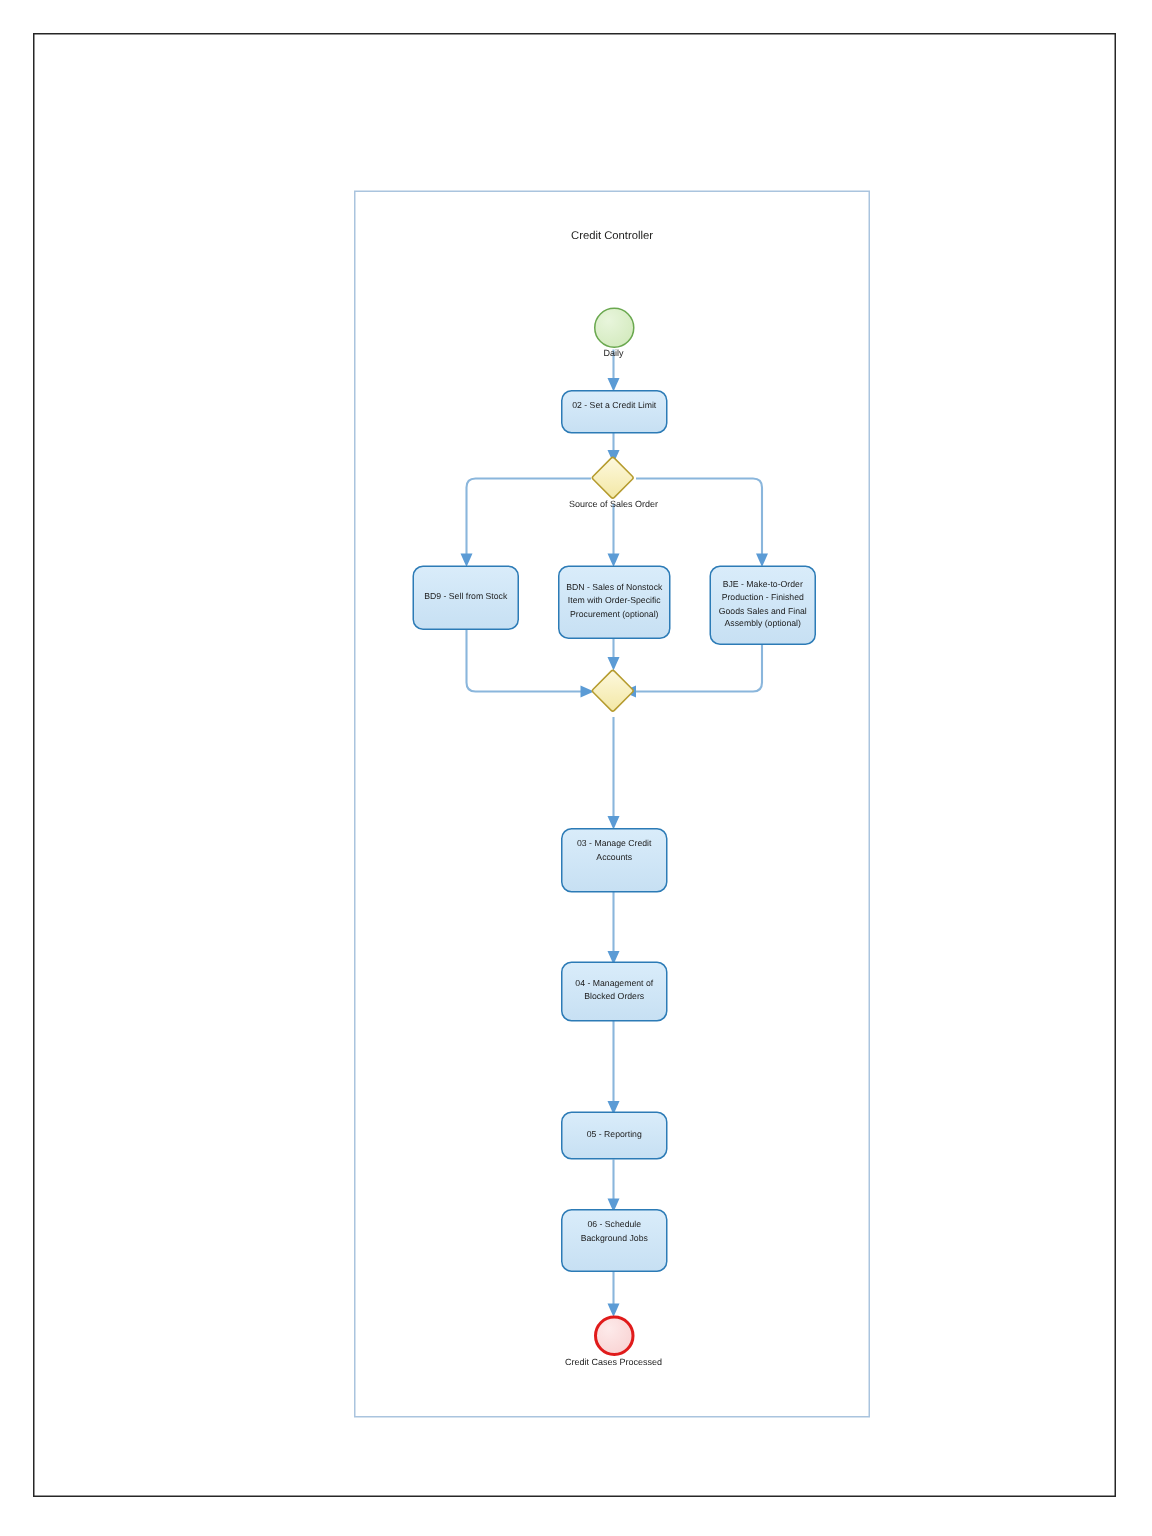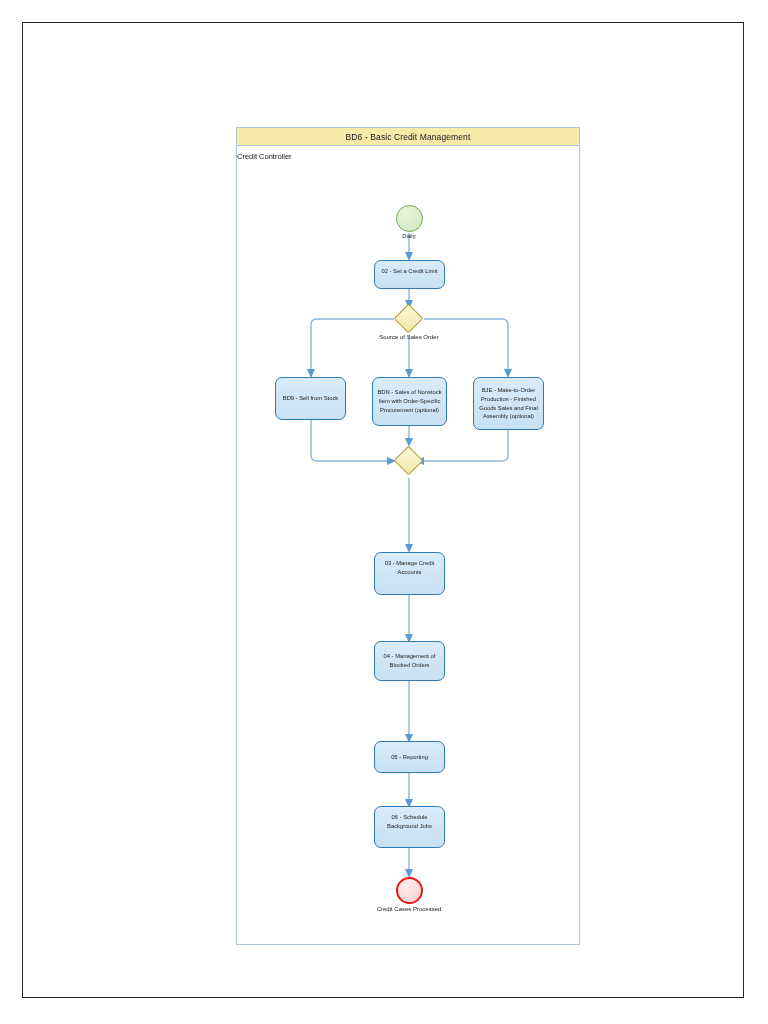--- a/index.html
+++ b/index.html
@@ -56,21 +56,21 @@
     justify-content: center;
     font-size: 8.5px;
     color: #20201f;
     letter-spacing: 0.1px;
   }
   #lane-label {
     position: absolute;
     left: 0;
     top: 24px;
     width: 100%;
-    text-align: left;
+    text-align: center;
     font-size: 7.5px;
     color: #20201f;
   }
 
   
   .node {
     position: absolute;
     box-sizing: border-box;
   }
 
@@ -162,21 +162,20 @@
   }
 </style>
 </head>
 <body>
 
 <div id="page">
   <div id="page-frame">
 
     <div id="pool">
 
-      <div id="pool-header">BD6 - Basic Credit Management</div>
 
       <div id="lane-label">Credit Controller</div>
 
       <svg id="connectors" viewBox="0 0 344 818" preserveAspectRatio="none">
 
         <path class="flow" d="M172,105 L172,126"></path>
         <polygon class="flow-head" points="172,133 168,124 176,124"></polygon>
 
         <path class="flow" d="M172,160 L172,174"></path>
         <polygon class="flow-head" points="172,181 168,172 176,172"></polygon>

